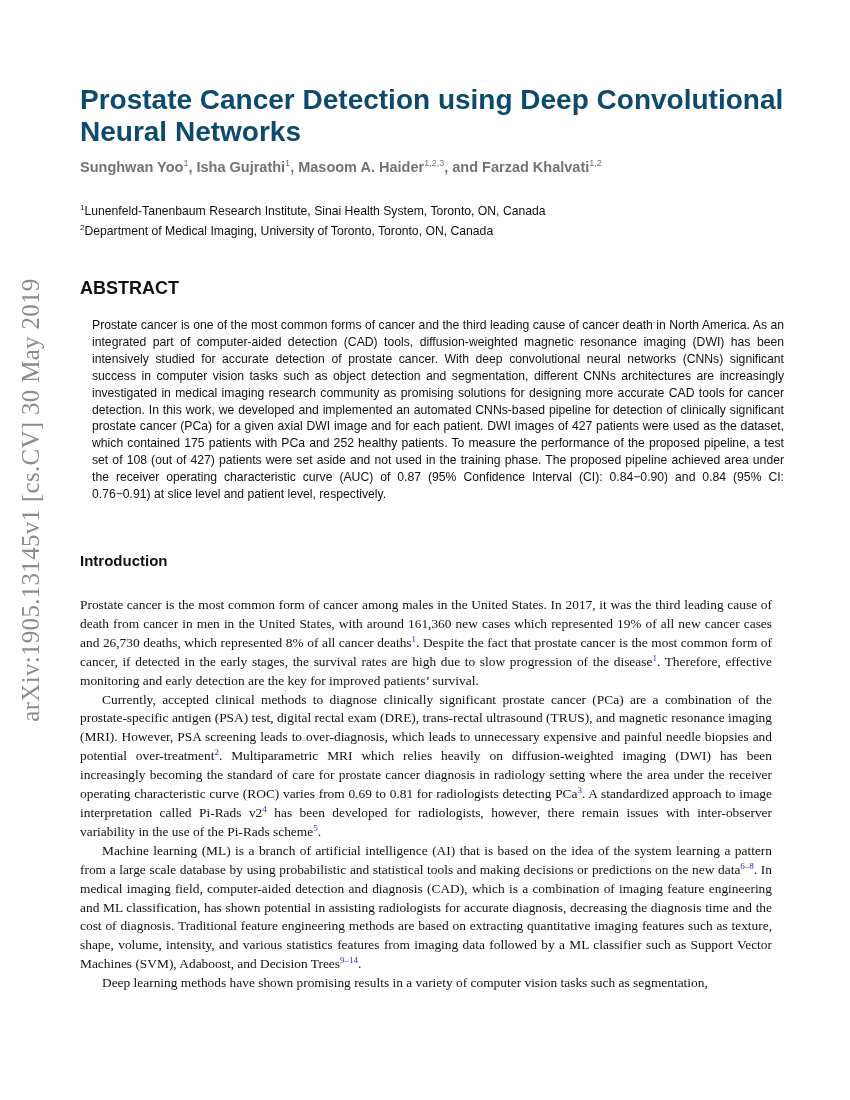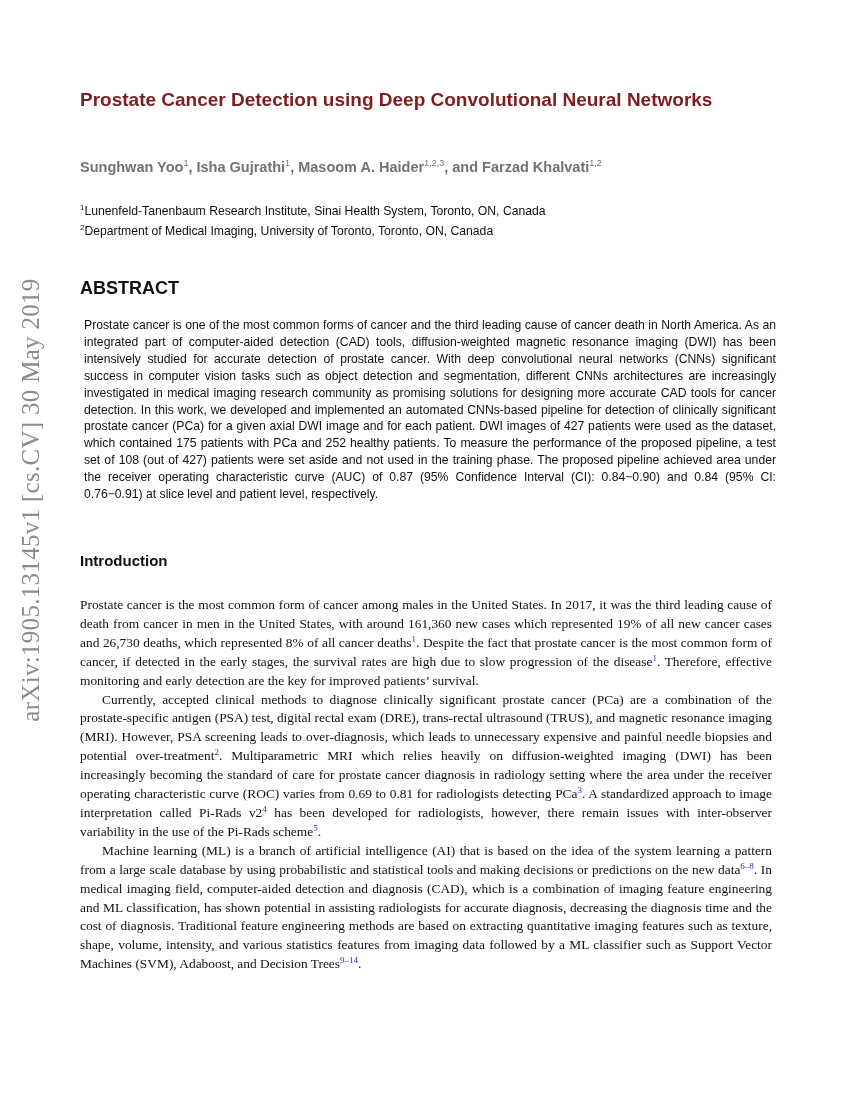--- a/index.html
+++ b/index.html
@@ -5,27 +5,27 @@
   html, body { margin: 0; padding: 0; background: #ffffff; }
   body { width: 850px; height: 1100px; position: relative; overflow: hidden; color: #111; }
   .arxiv-stamp {
     position: absolute; left: 8px; top: 285px; width: 46px; height: 430px;
     display: flex; align-items: center; justify-content: center;
   }
   .arxiv-stamp span {
     display: inline-block; transform: rotate(-90deg); white-space: nowrap;
     font-family: "Liberation Serif", serif; font-size: 25px; color: #8c8c8c; letter-spacing: 0.3px;
   }
-  .title { position: absolute; left: 80px; top: 84px; width: 720px; font-family: "Liberation Sans", sans-serif; font-weight: bold; font-size: 19px; line-height: 32px; color: #7f1d1d; }
+  .title { position: absolute; left: 80px; top: 84px; width: 720px; font-family: "Liberation Sans", sans-serif; font-weight: bold; font-size: 28px; line-height: 32px; color: #0c4a6e; }
   .authors { position: absolute; left: 80px; top: 158px; font-family: "Liberation Sans", sans-serif; font-weight: bold; font-size: 14.5px; color: #737373; }
   .authors sup { font-weight: normal; font-size: 9px; }
   .affils { position: absolute; left: 80px; top: 200px; font-family: "Liberation Sans", sans-serif; font-size: 12.2px; line-height: 16.5px; }
   .affils sup { font-size: 8px; }
   .abstract-heading { position: absolute; left: 80px; top: 278px; font-family: "Liberation Sans", sans-serif; font-weight: bold; font-size: 18px; }
-  .abstract-body { position: absolute; left: 84px; top: 317px; width: 692px; font-family: "Liberation Sans", sans-serif; font-size: 12.2px; line-height: 16.9px; text-align: justify; }
+  .abstract-body { position: absolute; left: 92px; top: 317px; width: 692px; font-family: "Liberation Sans", sans-serif; font-size: 12.2px; line-height: 16.9px; text-align: justify; }
   .intro-heading { position: absolute; left: 80px; top: 552px; font-family: "Liberation Sans", sans-serif; font-weight: bold; font-size: 15px; }
   .intro-body { position: absolute; left: 80px; top: 578px; width: 692px; font-family: "Liberation Serif", serif; font-size: 13.4px; line-height: 18.9px; text-align: justify; margin-top: 18px; }
   .intro-body p { margin: 0; }
   .intro-body p.indent { text-indent: 22px; }
   .cite { color: #2a2ad0; font-size: 9px; vertical-align: super; line-height: 0; }
 </style>
 </head>
 <body>
 
 <div class="arxiv-stamp">
@@ -45,13 +45,14 @@
 
 <div class="abstract-heading">ABSTRACT</div>
 <div class="abstract-body">Prostate cancer is one of the most common forms of cancer and the third leading cause of cancer death in North America. As an integrated part of computer-aided detection (CAD) tools, diffusion-weighted magnetic resonance imaging (DWI) has been intensively studied for accurate detection of prostate cancer. With deep convolutional neural networks (CNNs) significant success in computer vision tasks such as object detection and segmentation, different CNNs architectures are increasingly investigated in medical imaging research community as promising solutions for designing more accurate CAD tools for cancer detection. In this work, we developed and implemented an automated CNNs-based pipeline for detection of clinically significant prostate cancer (PCa) for a given axial DWI image and for each patient. DWI images of 427 patients were used as the dataset, which contained 175 patients with PCa and 252 healthy patients. To measure the performance of the proposed pipeline, a test set of 108 (out of 427) patients were set aside and not used in the training phase. The proposed pipeline achieved area under the receiver operating characteristic curve (AUC) of 0.87 (95% Confidence Interval (CI): 0.84−0.90) and 0.84 (95% CI: 0.76−0.91) at slice level and patient level, respectively.</div>
 
 <div class="intro-heading">Introduction</div>
 
 <div class="intro-body">
   <p><span>Prostate cancer is the most common form of cancer among males in the United States. In 2017, it was the third leading cause of death from cancer in men in the United States, with around 161,360 new cases which represented 19% of all new cancer cases and 26,730 deaths, which represented 8% of all cancer deaths</span><a class="cite">1</a><span>. Despite the fact that prostate cancer is the most common form of cancer, if detected in the early stages, the survival rates are high due to slow progression of the disease</span><a class="cite">1</a><span>. Therefore, effective monitoring and early detection are the key for improved patients’ survival.</span></p>
   <p class="indent"><span>Currently, accepted clinical methods to diagnose clinically significant prostate cancer (PCa) are a combination of the prostate-specific antigen (PSA) test, digital rectal exam (DRE), trans-rectal ultrasound (TRUS), and magnetic resonance imaging (MRI). However, PSA screening leads to over-diagnosis, which leads to unnecessary expensive and painful needle biopsies and potential over-treatment</span><a class="cite">2</a><span>. Multiparametric MRI which relies heavily on diffusion-weighted imaging (DWI) has been increasingly becoming the standard of care for prostate cancer diagnosis in radiology setting where the area under the receiver operating characteristic curve (ROC) varies from 0.69 to 0.81 for radiologists detecting PCa</span><a class="cite">3</a><span>. A standardized approach to image interpretation called Pi-Rads v2</span><a class="cite">4</a><span> has been developed for radiologists, however, there remain issues with inter-observer variability in the use of the Pi-Rads scheme</span><a class="cite">5</a><span>.</span></p>
   <p class="indent"><span>Machine learning (ML) is a branch of artificial intelligence (AI) that is based on the idea of the system learning a pattern from a large scale database by using probabilistic and statistical tools and making decisions or predictions on the new data</span><a class="cite">6–8</a><span>. In medical imaging field, computer-aided detection and diagnosis (CAD), which is a combination of imaging feature engineering and ML classification, has shown potential in assisting radiologists for accurate diagnosis, decreasing the diagnosis time and the cost of diagnosis. Traditional feature engineering methods are based on extracting quantitative imaging features such as texture, shape, volume, intensity, and various statistics features from imaging data followed by a ML classifier such as Support Vector Machines (SVM), Adaboost, and Decision Trees</span><a class="cite">9–14</a><span>.</span></p>
+  <p class="indent"><span>Deep learning methods have shown promising results in a variety of computer vision tasks such as segmentation,</span></p>
 </div>
 
 </body></html>

